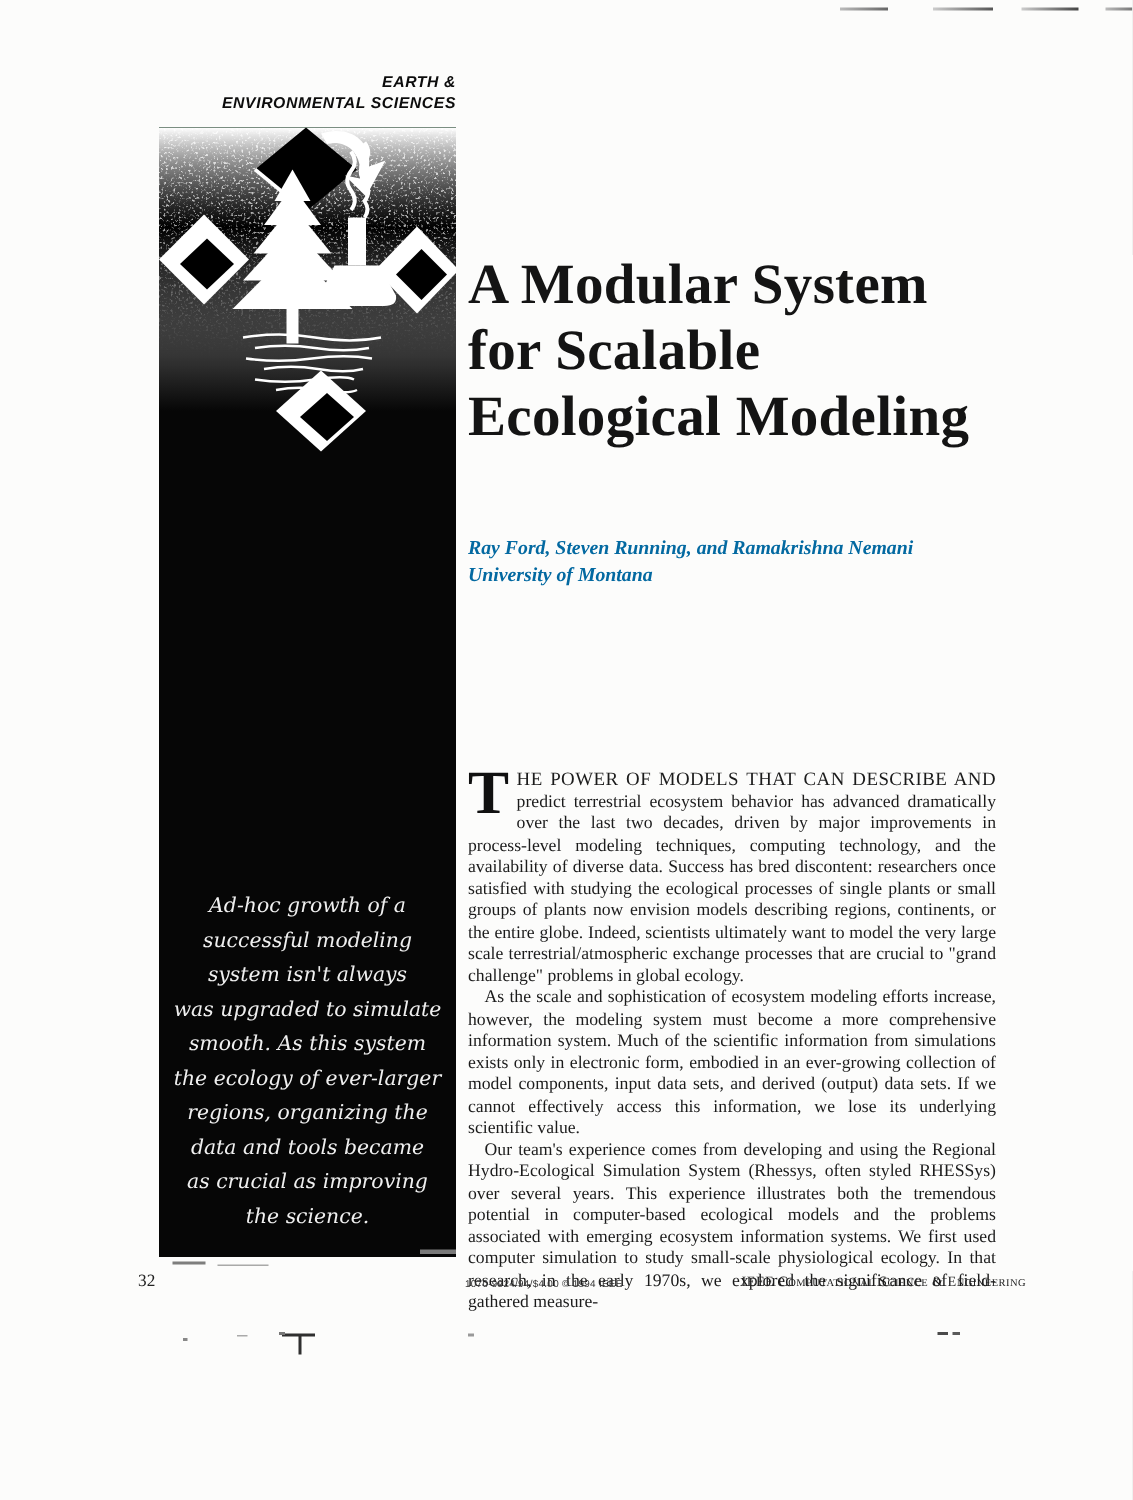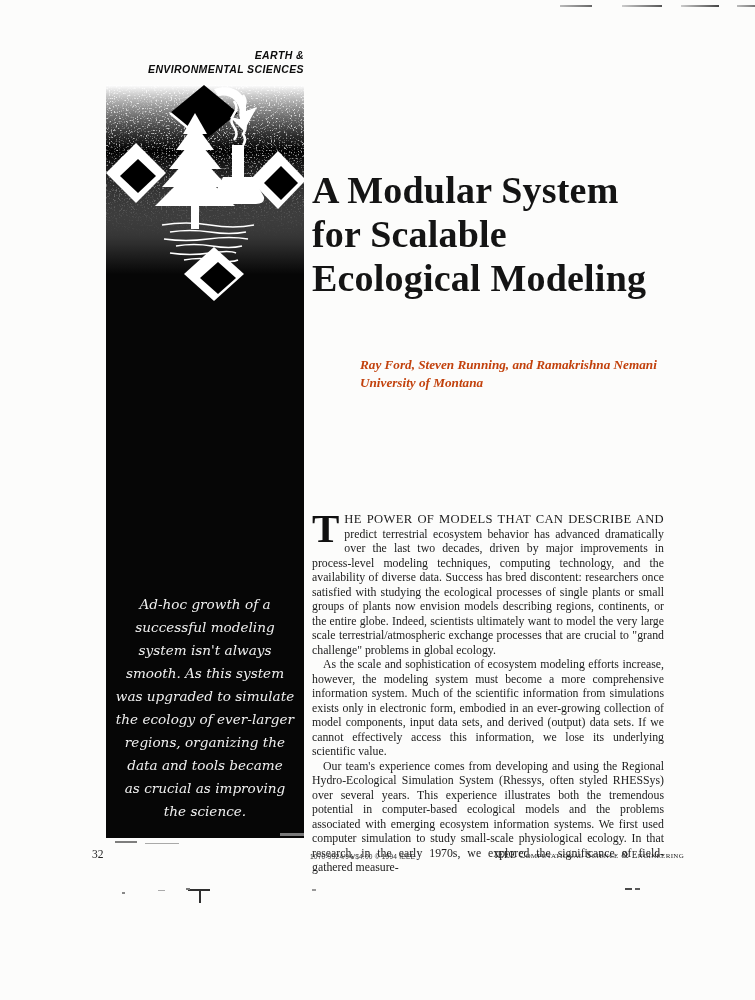--- a/index.html
+++ b/index.html
@@ -32,21 +32,21 @@
   
   #title{
     position:absolute;left:312px;top:168px;width:400px;
     font-family:"Liberation Serif",serif;font-weight:bold;
     font-size:38px;line-height:44px;color:#141414;letter-spacing:.2px;
   }
   
   #byline{
     position:absolute;left:312px;top:356px;width:360px;
     font-family:"Liberation Serif",serif;font-weight:bold;font-style:italic;
-    font-size:13.2px;line-height:18px;color:#c2410c;margin-left:48px;
+    font-size:13.2px;line-height:18px;color:#0369a1;
   }
   
   #article-body{
     position:absolute;left:312px;top:512px;width:352px;
     font-size:11.8px;line-height:14.5px;text-align:justify;color:#1b1b1b;
   }
   #article-body p{margin:0;}
   #article-body p.indent{text-indent:11px;}
   .drop-cap{
     float:left;font-size:41px;line-height:29px;font-weight:bold;
@@ -156,22 +156,22 @@
       <g>
         <polygon points="108,162 138,189 108,216 78,189" fill="#ffffff"></polygon>
         <polygon points="112,177 130,193 112,209 94,193" fill="#000000"></polygon>
       </g>
     </svg>
 
     <div id="pull-quote">
       <div>Ad-hoc growth of a</div>
       <div>successful modeling</div>
       <div>system isn't always</div>
+      <div>was upgraded to simulate</div>
       <div>smooth. As this system</div>
-      <div>was upgraded to simulate</div>
       <div>the ecology of ever-larger</div>
       <div>regions, organizing the</div>
       <div>data and tools became</div>
       <div>as crucial as improving</div>
       <div>the science.</div>
     </div>
   </div>
 
   <div id="title">
     <div>A Modular System</div>

